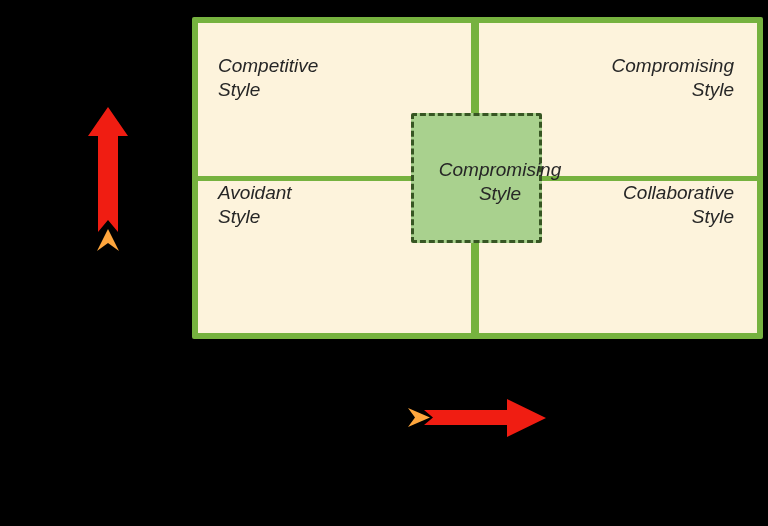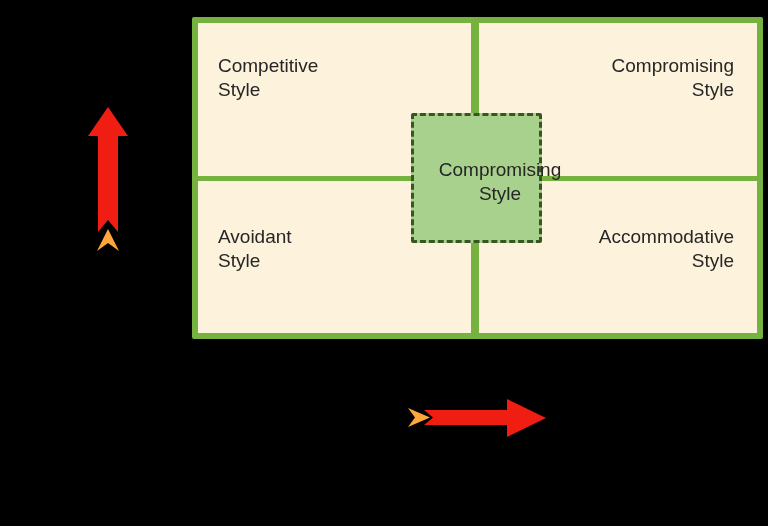--- a/index.html
+++ b/index.html
@@ -15,20 +15,21 @@
   * { margin: 0; padding: 0; box-sizing: border-box; }
   html, body { background: var(--background); }
   .canvas {
     position: relative;
     width: 768px;
     height: 526px;
     background: var(--background);
     overflow: hidden;
     font-family: "Liberation Sans", sans-serif;
     color: var(--label-text);
+    font-style: italic;
   }
   
   .matrix {
     position: absolute;
     left: 192px;
     top: 17px;
     width: 571px;
     height: 322px;
     background: var(--matrix-border);
     display: grid;
@@ -41,21 +42,21 @@
   .quadrant {
     background: var(--matrix-fill);
     display: flex;
   }
   .q-label {
     font-size: 19px;
     line-height: 24px;
     white-space: pre-line;
   }
   .q-top    { align-items: flex-start; padding-top: 31px; }
-  .q-bottom { align-items: center;  padding-bottom: 16px; }
+  .q-bottom { align-items: flex-start;  padding-bottom: 16px; }
   .q-left   { justify-content: flex-start; padding-left: 20px; text-align: left; }
   .q-right  { justify-content: flex-end;  padding-right: 23px; text-align: right; }
   
   .center-box {
     position: absolute;
     left: 411px;
     top: 113px;
     width: 131px;
     height: 130px;
     background: var(--center-fill);
@@ -87,21 +88,21 @@
     </div>
     <div class="quadrant q-top q-right">
       <span class="q-label">Compromising
 Style</span>
     </div>
     <div class="quadrant q-bottom q-left">
       <span class="q-label">Avoidant
 Style</span>
     </div>
     <div class="quadrant q-bottom q-right">
-      <span class="q-label">Accommodative
+      <span class="q-label">Collaborative
 Style</span>
     </div>
   </div>
 
   <div class="center-box">
     <span class="q-label">Compromising
 Style</span>
   </div>
 
   <svg class="arrow-svg arrow-vertical" width="56" height="160" viewBox="0 0 56 160" aria-hidden="true">

